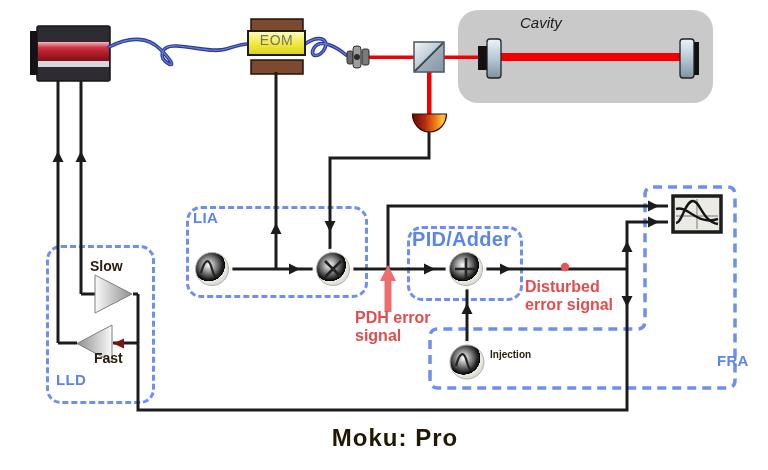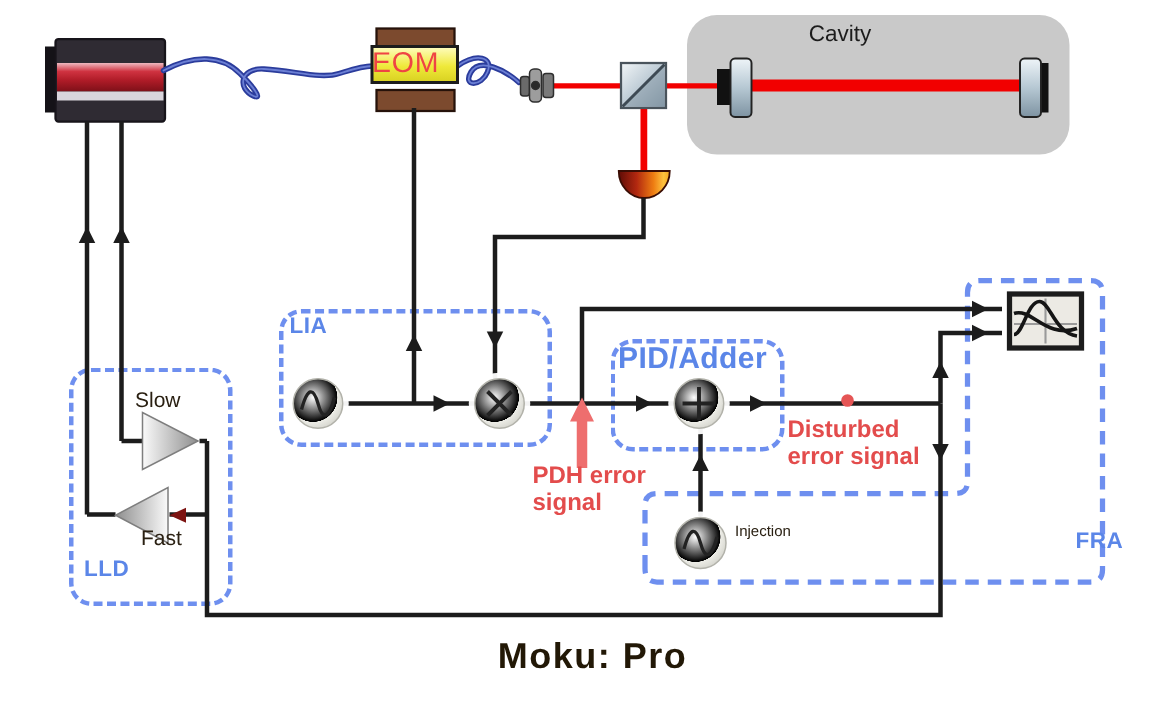--- a/index.html
+++ b/index.html
@@ -7,24 +7,24 @@
     position:relative;width:768px;height:470px;background:#ffffff;overflow:hidden;
     font-family:"Liberation Sans", sans-serif;
   }
   .dashed-box{
     position:absolute;border:3.5px dashed #6e8fef;border-radius:15px;
     box-sizing:border-box;background:transparent;z-index:2;
   }
   #wires-svg{position:absolute;left:0;top:0;z-index:3;}
   .label{position:absolute;z-index:5;white-space:nowrap;}
   .blue-label{color:#5b86e8;font-weight:bold;font-size:15px;letter-spacing:.3px;}
-  .dark-label{color:#2a2012;font-weight:normal;}
+  .dark-label{color:#2a2012;font-weight:bold;}
   .red-label{color:#e34c4c;font-weight:bold;font-size:16px;line-height:1.12;white-space:normal;}
-  .cavity-label{color:#1c1c1c;font-size:15px;text-align:center;}
-  .eom-label{color:#ef4444;font-size:19px;text-align:left;letter-spacing:.5px;}
+  .cavity-label{color:#1c1c1c;font-size:15px;font-style:italic;}
+  .eom-label{color:#737373;font-size:14px;text-align:center;letter-spacing:.5px;}
   .moku-label{color:#221806;font-weight:bold;font-size:24px;text-align:center;letter-spacing:1px;}
 </style>
 </head>
 <body>
 
 <div id="stage">
 
   <div class="dashed-box" style="left:186px;top:206px;width:182px;height:92px;"></div>
   <div class="dashed-box" style="left:407px;top:226px;width:116px;height:75px;"></div>
   <div class="dashed-box" style="left:46px;top:245px;width:109px;height:159px;"></div>

